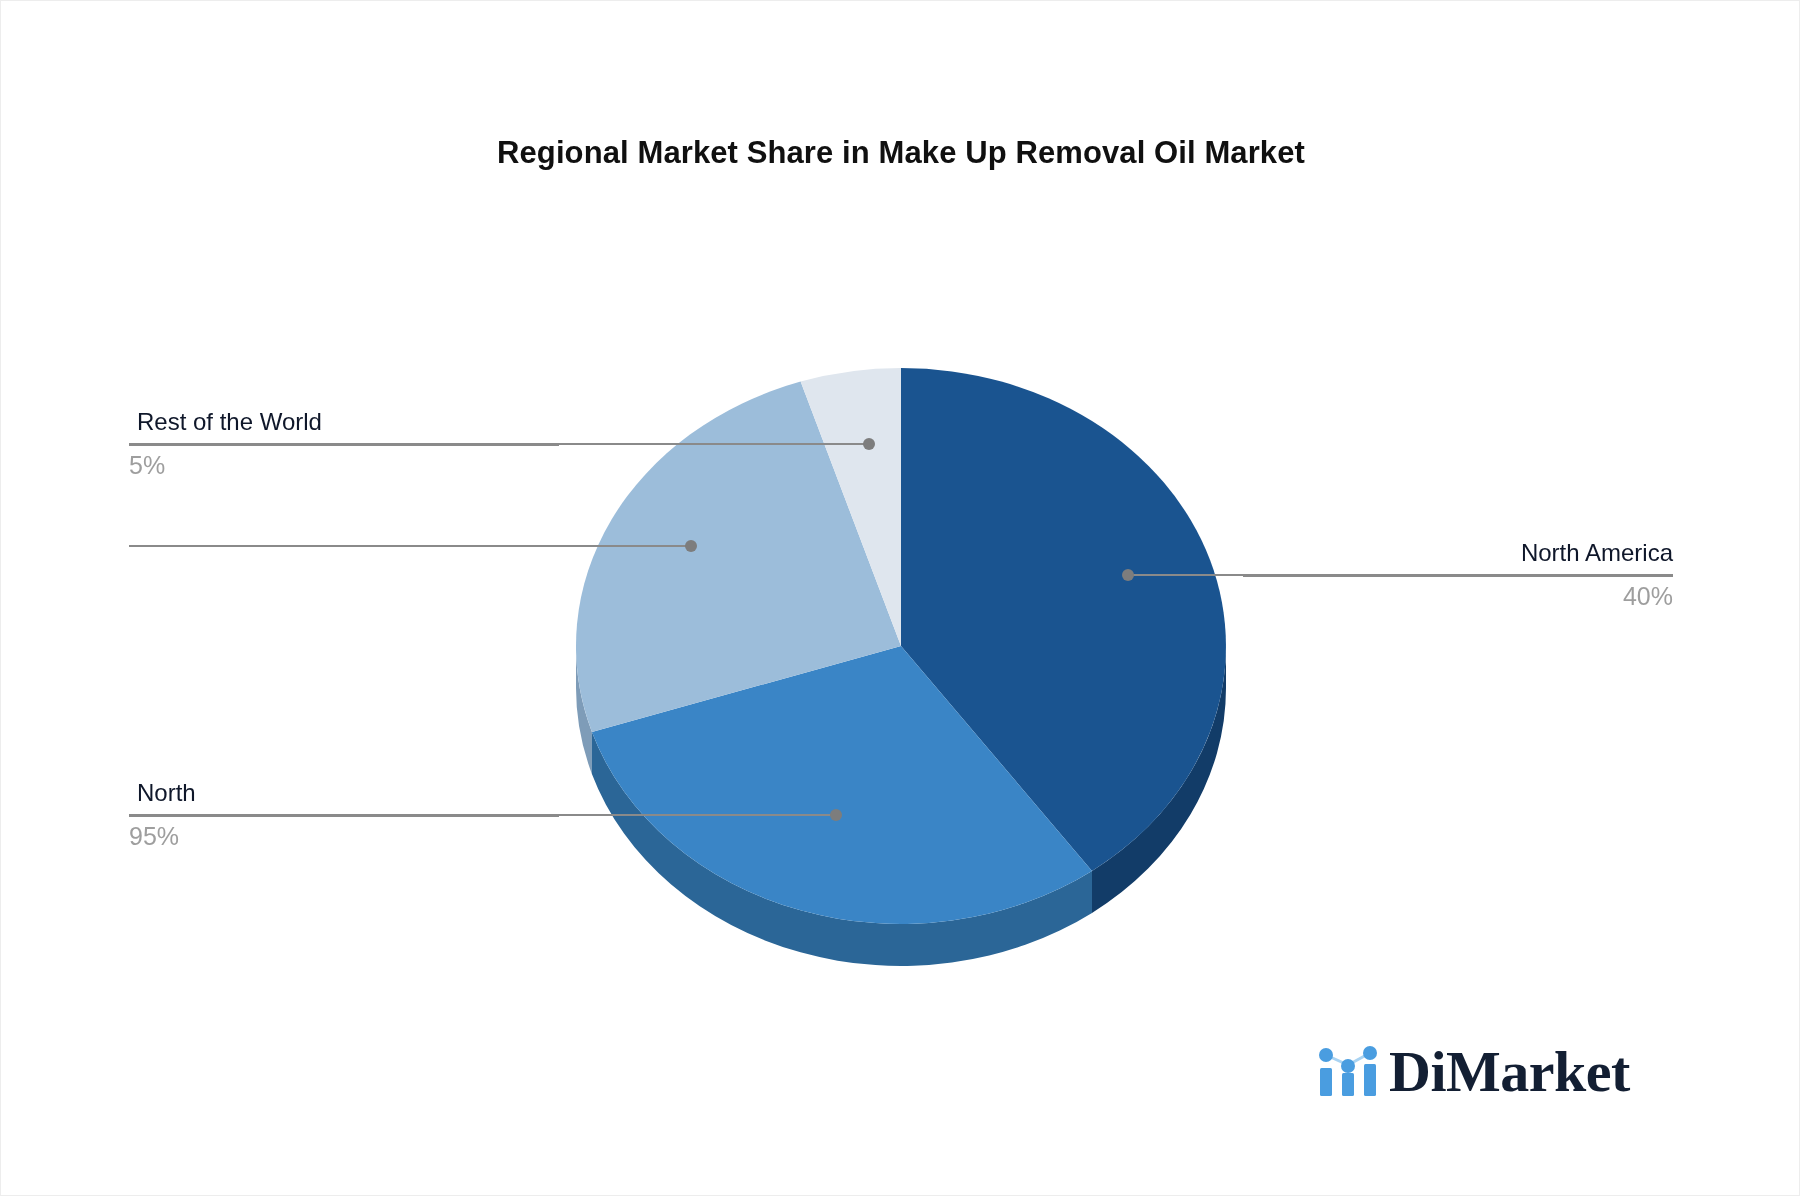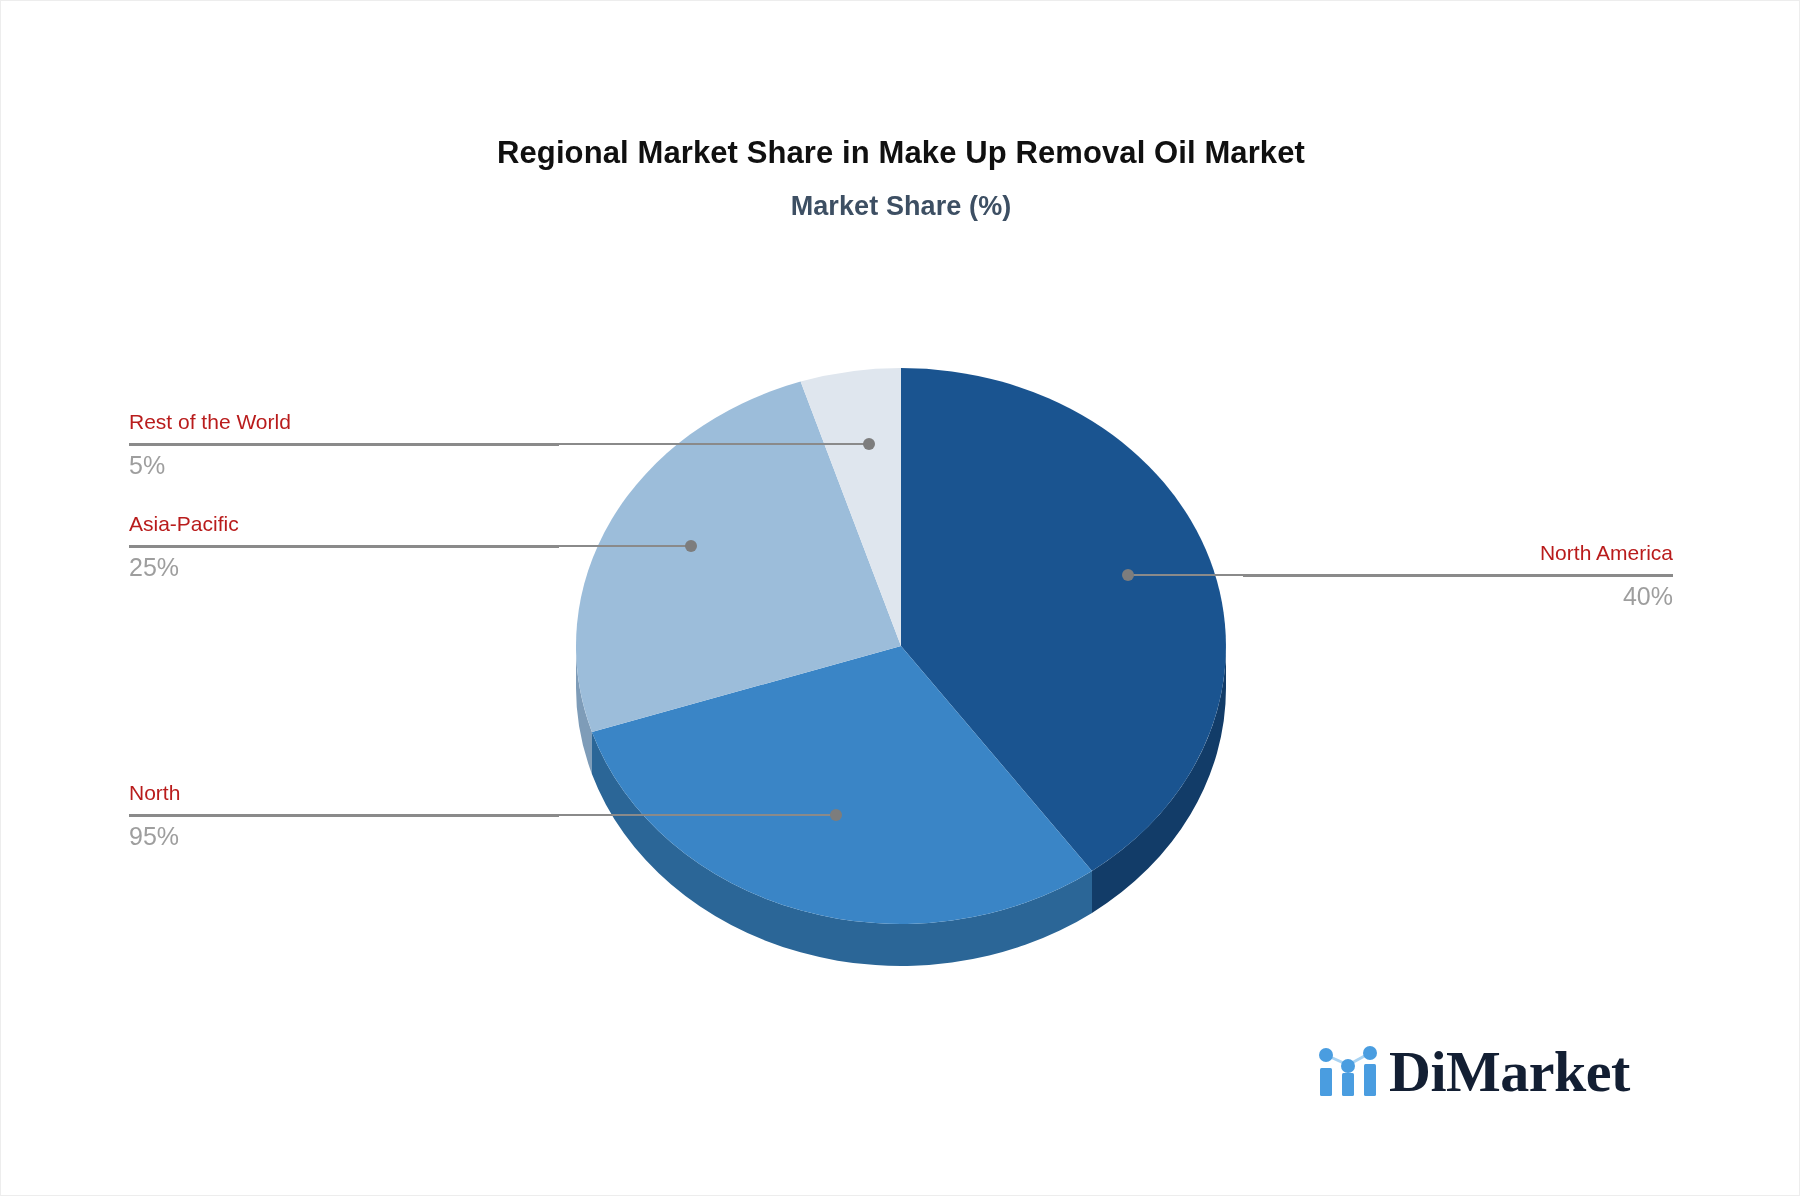--- a/index.html
+++ b/index.html
@@ -53,24 +53,25 @@
     height: 1196px;
   }
   #pie-svg { display: block; }
 
   
   .callout {
     position: absolute;
     width: 430px;
   }
   .callout .cl-name {
-    font-size: 21px;
-    color: #b91c1c;
+    font-size: 24px;
+    color: #0f172a;
     line-height: 30px;
     white-space: nowrap;
+    margin-left: 8px;
   }
   .callout .cl-rule {
     height: 0;
     border-top: 2px solid #8a8a8a;
     margin: 7px 0 4px 0;
   }
   .callout .cl-value {
     font-size: 25px;
     color: #9e9e9e;
     line-height: 30px;
@@ -99,21 +100,20 @@
     white-space: nowrap;
   }
 </style>
 </head>
 <body>
 
 <div id="stage">
 
   <div id="chart-title">Regional Market Share in Make Up Removal Oil Market</div>
 
-  <div id="chart-subtitle">Market Share (%)</div>
 
   <div id="pie-wrap">
     <svg id="pie-svg" width="1800" height="1196" viewBox="0 0 1800 1196">
 
       <g>
 
         <path fill="#7e9cb8" d="M 590.9 730.9 A 325 278 0 0 1 575.0 645.0 L 575.0 687.0 A 325 278 0 0 0 590.9 772.9 Z"></path>
 
         <path fill="#2b6697" d="M 1091.0 869.9 A 325 278 0 0 1 590.9 730.9 L 590.9 772.9 A 325 278 0 0 0 1091.0 911.9 Z"></path>
 
@@ -145,25 +145,20 @@
       </g>
     </svg>
   </div>
 
   <div class="callout left" style="left:128px; top:406px;">
     <div class="cl-name">Rest of the World</div>
     <div class="cl-rule"></div>
     <div class="cl-value">5%</div>
   </div>
 
-  <div class="callout left" style="left:128px; top:508px;">
-    <div class="cl-name">Asia-Pacific</div>
-    <div class="cl-rule"></div>
-    <div class="cl-value">25%</div>
-  </div>
 
   <div class="callout left" style="left:128px; top:777px;">
     <div class="cl-name">North</div>
     <div class="cl-rule"></div>
     <div class="cl-value">95%</div>
   </div>
 
   <div class="callout right" style="left:1242px; top:537px;">
     <div class="cl-name">North America</div>
     <div class="cl-rule"></div>

